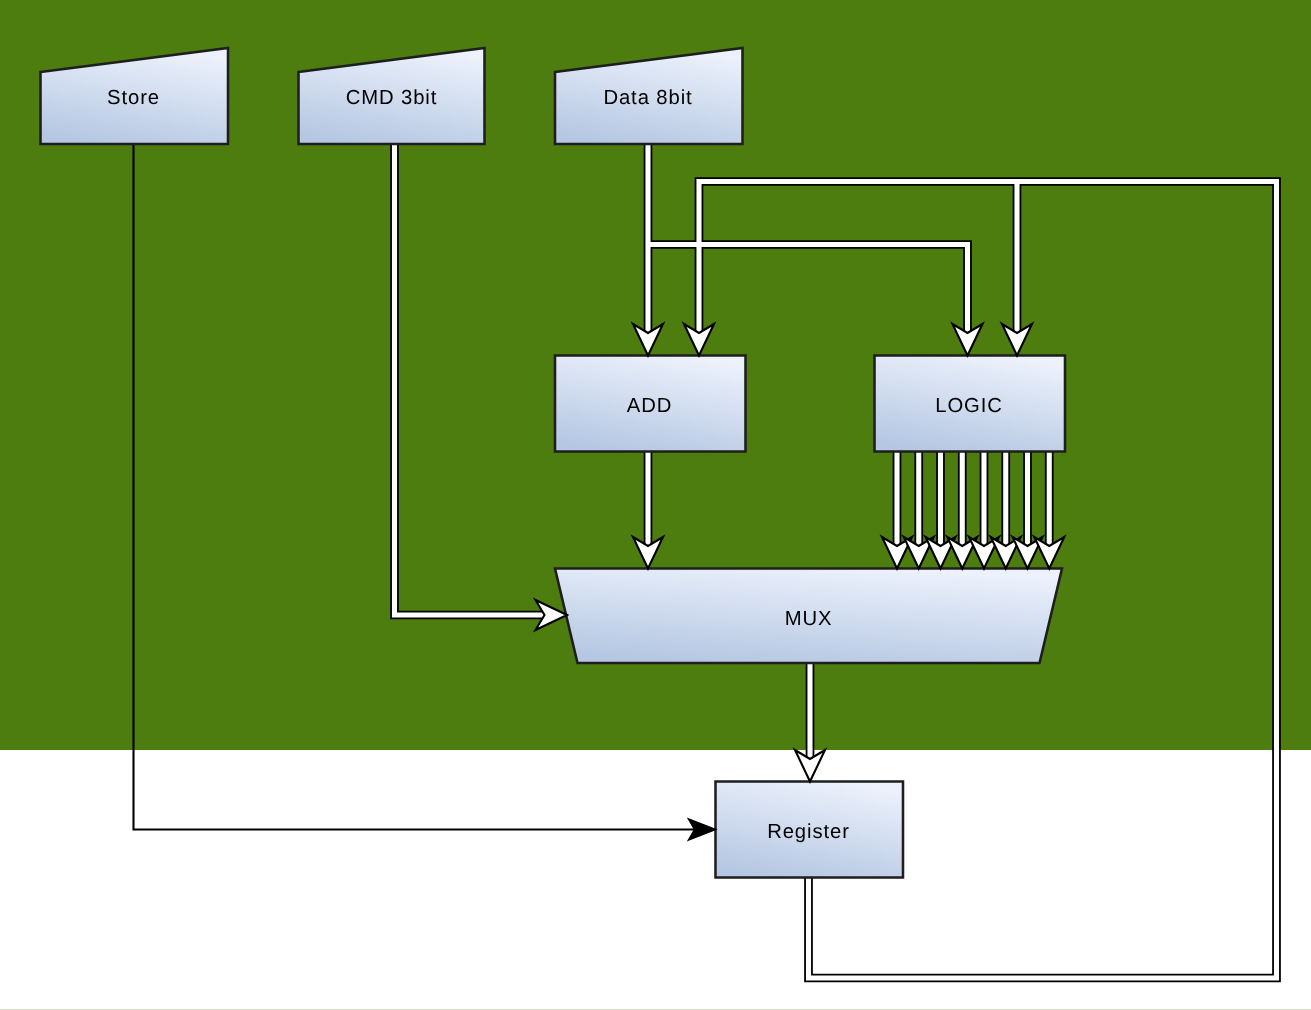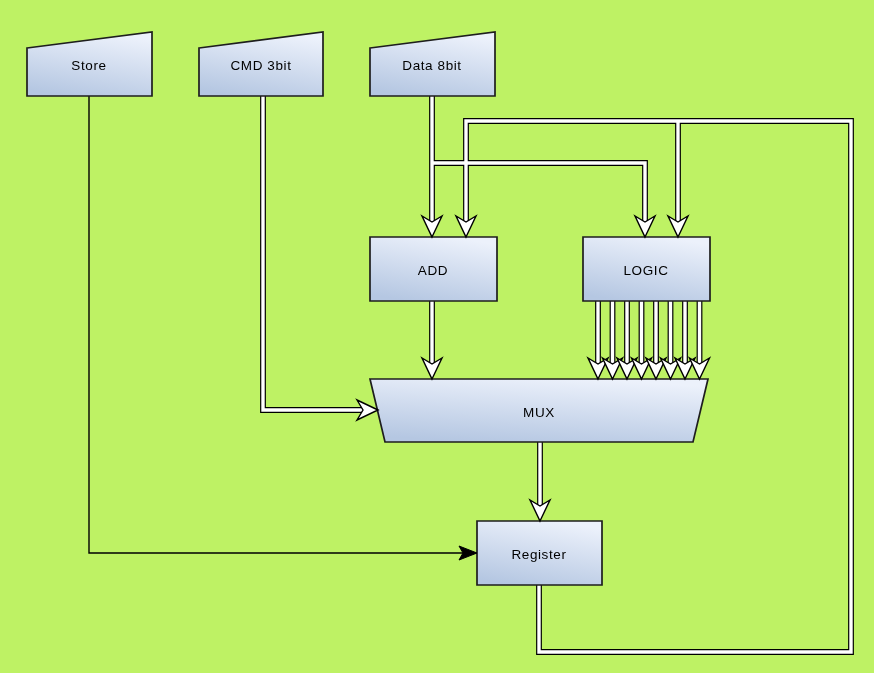--- a/index.html
+++ b/index.html
@@ -7,22 +7,22 @@
     padding: 0;
     background: #ffffff;
     width: 874px;
     height: 673px;
     overflow: hidden;
     font-family: "Liberation Sans", sans-serif;
   }
   .canvas {
     position: relative;
     width: 874px;
-    height: 673px;
-    background: #bef264;
+    height: 500px;
+    background: #4d7c0f;
   }
   svg { display: block; }
   text.node-label {
     font-family: "Liberation Sans", sans-serif;
     font-size: 13.5px;
     letter-spacing: 0.6px;
     fill: #000000;
   }
 </style>
 </head>

